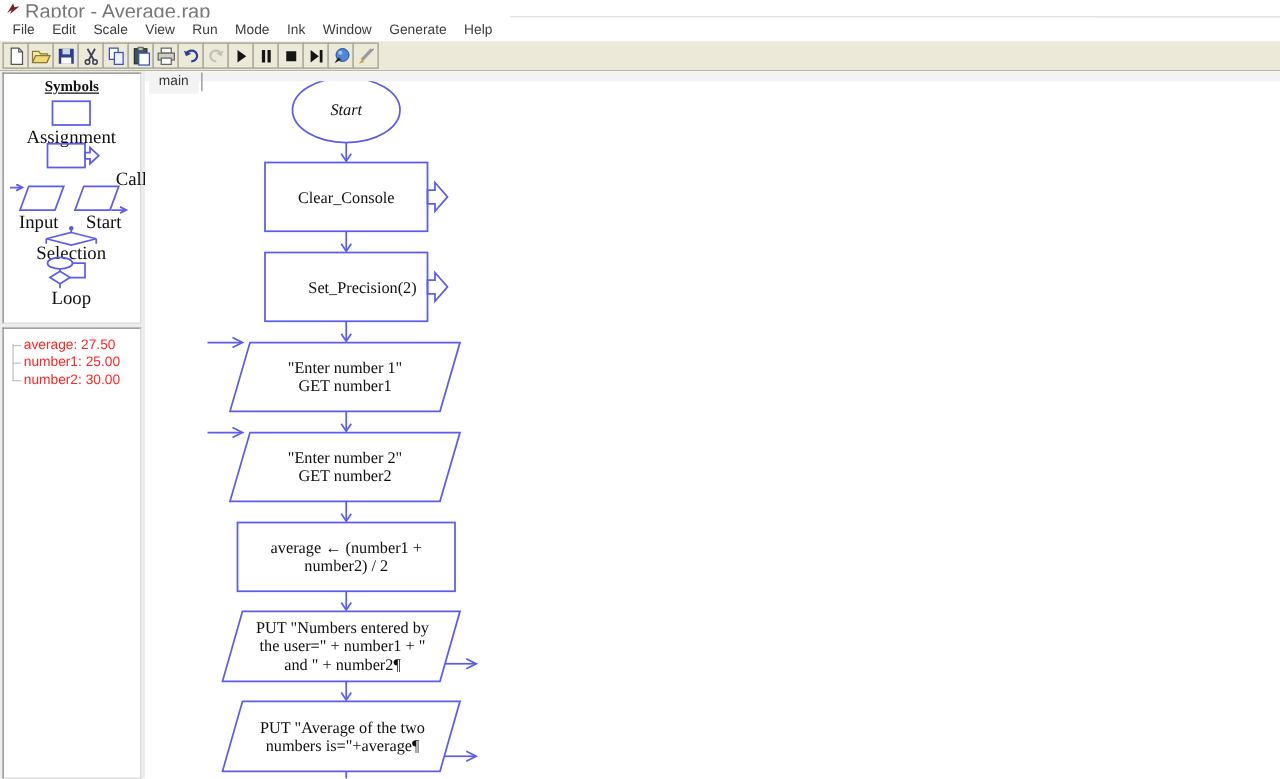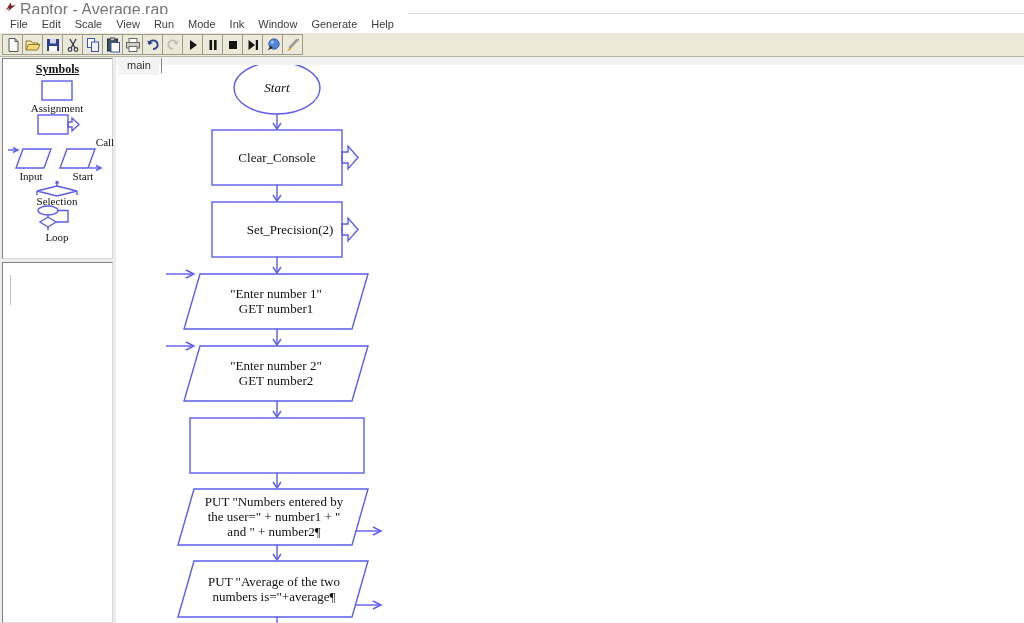--- a/index.html
+++ b/index.html
@@ -35,21 +35,21 @@
     border:1px solid #b5b2a0;box-sizing:border-box;display:flex;align-items:center;justify-content:center;
     font-size:7px;color:#222;}
   
   .sidebar{position:absolute;left:0;top:57px;width:116px;height:566px;background:#ececec;}
   .panel{position:absolute;background:#fff;border:1px solid;border-color:#828282 #d8d8d8 #d8d8d8 #828282;box-sizing:border-box;}
   .symbols-panel{left:2px;top:1px;width:111px;height:201px;}
   .watch-panel{left:2px;top:205px;width:111px;height:361px;}
   .symbols-title{position:absolute;left:0;top:3px;width:100%;text-align:center;
     font-family:"Liberation Serif",serif;font-weight:bold;font-size:12px;text-decoration:underline;color:#111;}
   .sym{position:absolute;}
-  .sym-label{position:absolute;font-family:"Liberation Serif",serif;font-size:11px;color:#111;text-align:center;}
+  .sym-label{position:absolute;font-family:"Liberation Serif",serif;font-size:15px;color:#111;text-align:center;}
   
   .watch-rows{position:absolute;left:0;top:6px;width:100%;}
   .watch-row{position:relative;height:14px;line-height:14px;font-size:11px;color:#ff2626;padding-left:16px;}
   .watch-row::before{content:"";position:absolute;left:7px;top:7px;width:7px;height:1px;background:#c2c2c2;}
   .watch-tree-line{position:absolute;left:7px;top:12px;width:1px;height:30px;background:#c2c2c2;}
   
   .canvas{position:absolute;left:116px;top:57px;width:908px;height:566px;background:#fff;overflow:hidden;}
   .canvas svg{position:absolute;left:0;top:0;}
   .tab-strip{position:absolute;left:0;top:0;width:908px;height:8px;background:#f3f3f3;}
   .tab{position:absolute;left:3px;top:0;width:40px;height:18px;background:#f3f3f3;
@@ -232,20 +232,25 @@
       <line x1="15" y1="10" x2="15" y2="12" class="fc-stroke"></line>
       <polygon points="15,12 23,17 15,22 7,17" class="fc-stroke"></polygon>
       <path d="M23,17 H35 V5.5 H25" class="fc-stroke"></path>
       <line x1="15" y1="22" x2="15" y2="25.5" class="fc-stroke"></line>
     </svg>
     <div class="sym-label" style="left:0;top:172px;width:108px;">Loop</div>
   </div>
 
   <div class="panel watch-panel">
     <div class="watch-tree-line"></div>
+    <div class="watch-rows">
+      <div class="watch-row">average: 27.50</div>
+      <div class="watch-row">number1: 25.00</div>
+      <div class="watch-row">number2: 30.00</div>
+    </div>
   </div>
 </div>
 
 <div class="canvas">
 
   <svg width="908" height="566" viewBox="0 0 908 566">
 
     <g>
       <ellipse cx="161" cy="31" rx="43" ry="26" class="fc-stroke"></ellipse>
     </g>
@@ -309,18 +314,20 @@
   <div class="tab">main</div>
   <div class="tab-divider"></div>
 
   <div class="node-text" style="left:111px;top:23px;width:100px;font-style:italic;">Start</div>
   <div class="node-text" style="left:96px;top:93px;width:130px;">Clear_Console</div>
   <div class="node-text" style="left:96px;top:165px;width:130px;padding-left:13px;">Set_Precision(2)</div>
   <div class="node-text" style="left:70px;top:229px;width:180px;">"Enter number 1"
 GET number1</div>
   <div class="node-text" style="left:70px;top:301px;width:180px;">"Enter number 2"
 GET number2</div>
+  <div class="node-text" style="left:74px;top:373px;width:174px;">average ← (number1  +
+number2) / 2</div>
   <div class="node-text" style="left:62px;top:437px;width:192px;">PUT "Numbers entered by
 the user=" + number1 + "
 and " + number2¶</div>
   <div class="node-text" style="left:62px;top:517px;width:192px;">PUT "Average of the two
 numbers is="+average¶</div>
 </div>
 
 </body></html>

